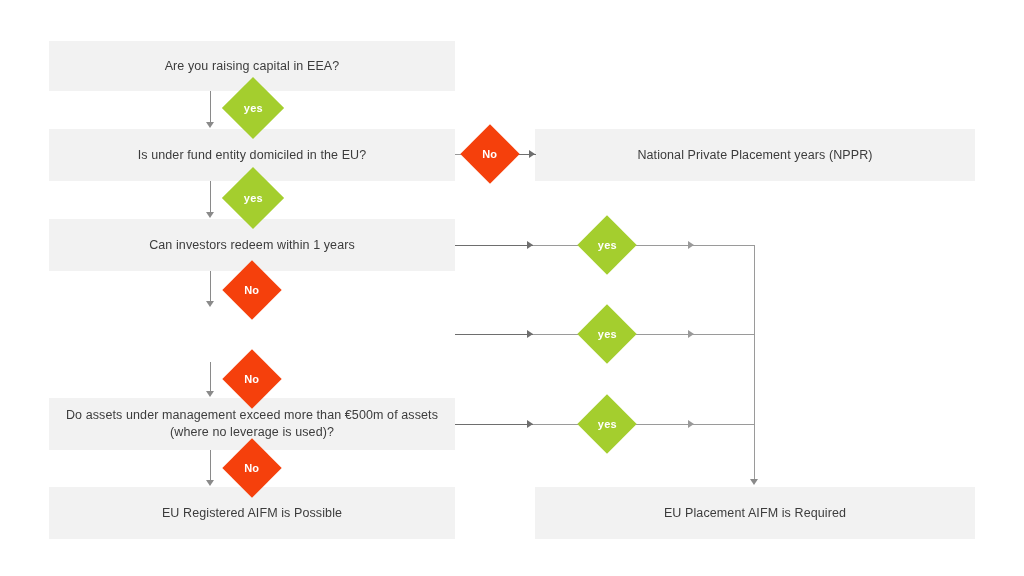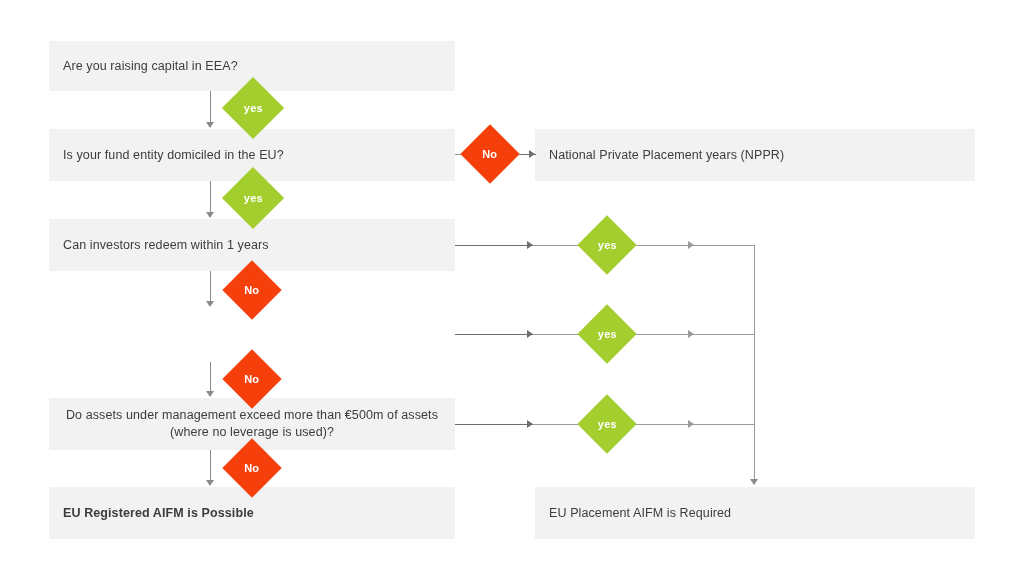--- a/index.html
+++ b/index.html
@@ -9,21 +9,21 @@
     background:#ffffff;
     font-family:"Liberation Sans", sans-serif;
     overflow:hidden;
   }
   #canvas{position:relative;width:1024px;height:576px;}
 
   
   .node{
     position:absolute;
     background:#f2f2f2;
-    display:flex;align-items:center;justify-content:flex-start;
+    display:flex;align-items:center;justify-content:center;
     text-align:center;
     color:#3c3c3c;
     font-size:12.5px;
     line-height:17px;
     padding:0 14px;
     box-sizing:border-box;
     letter-spacing:.1px;
   }
   .node span{display:block;}
 
@@ -105,37 +105,37 @@
   <div class="arrow-right light" style="left:688px;top:420px;"></div>
 
   <div class="vline" style="left:754px;top:245px;height:236px;"></div>
   <div class="arrow-down" style="left:750px;top:479px;"></div>
 
   <div class="node" style="left:49px;top:41px;width:406px;height:50px;">
     <span>Are you raising capital in EEA?</span>
   </div>
 
   <div class="node" style="left:49px;top:129px;width:406px;height:52px;">
-    <span>Is your fund entity domiciled in the EU?</span>
+    <span>Is under fund entity domiciled in the EU?</span>
   </div>
 
   <div class="node" style="left:49px;top:219px;width:406px;height:52px;">
     <span>Can investors redeem within 1 years</span>
   </div>
 
 
   <div class="node" style="left:49px;top:398px;width:406px;height:52px;">
     <span>Do assets under management exceed more than €500m of assets (where no leverage is used)?</span>
   </div>
 
   <div class="node" style="left:535px;top:129px;width:440px;height:52px;">
     <span>National  Private Placement years (NPPR)</span>
   </div>
 
-  <div class="node" style="left:49px;top:487px;width:406px;height:52px;font-weight:bold;">
+  <div class="node" style="left:49px;top:487px;width:406px;height:52px;">
     <span>EU Registered AIFM  is Possible</span>
   </div>
 
   <div class="node" style="left:535px;top:487px;width:440px;height:52px;">
     <span>EU Placement  AIFM  is Required</span>
   </div>
 
   <div class="diamond d-yes" style="left:231px;top:86px;width:44px;height:44px;">
     <span>yes</span>
   </div>

